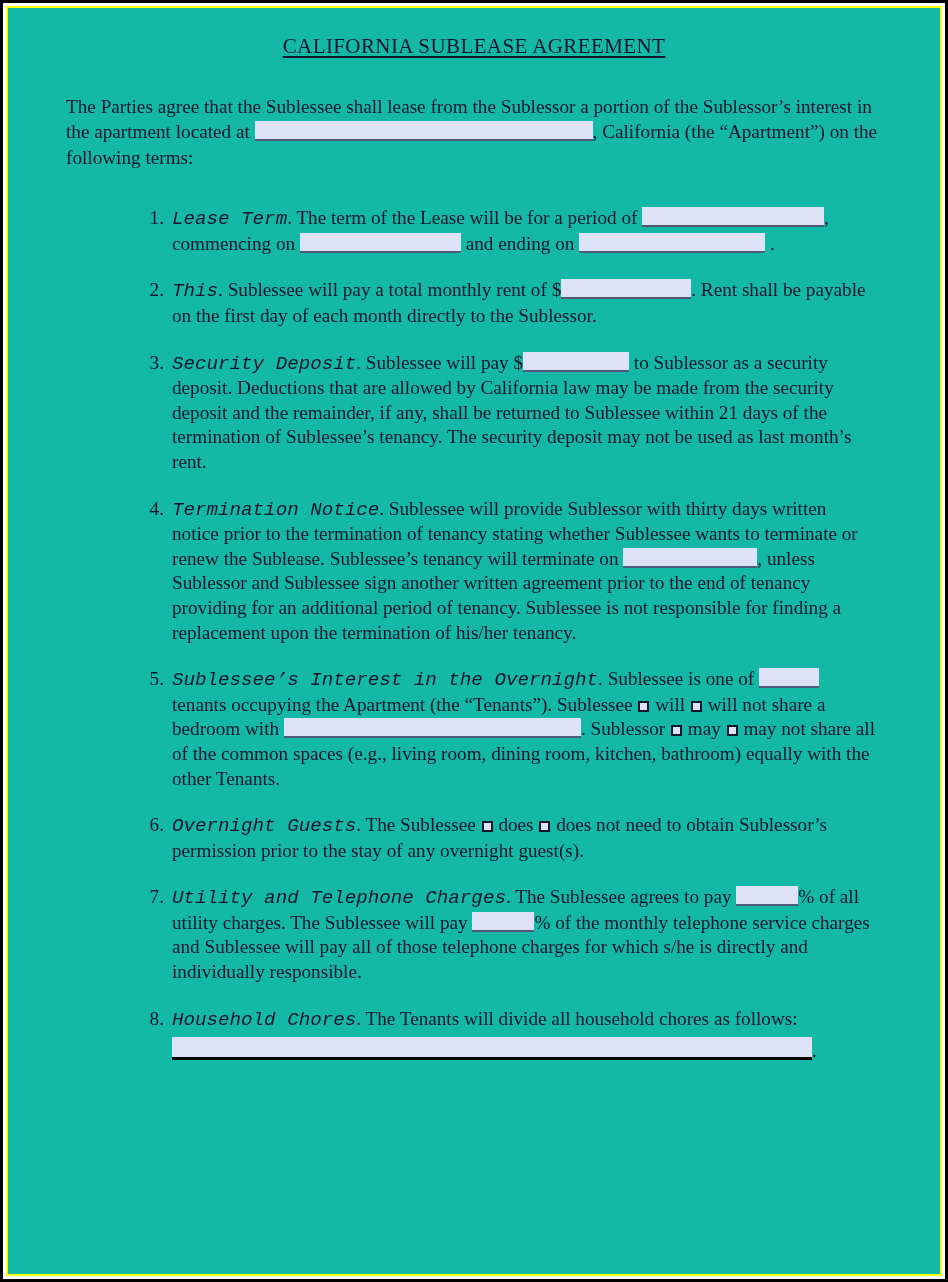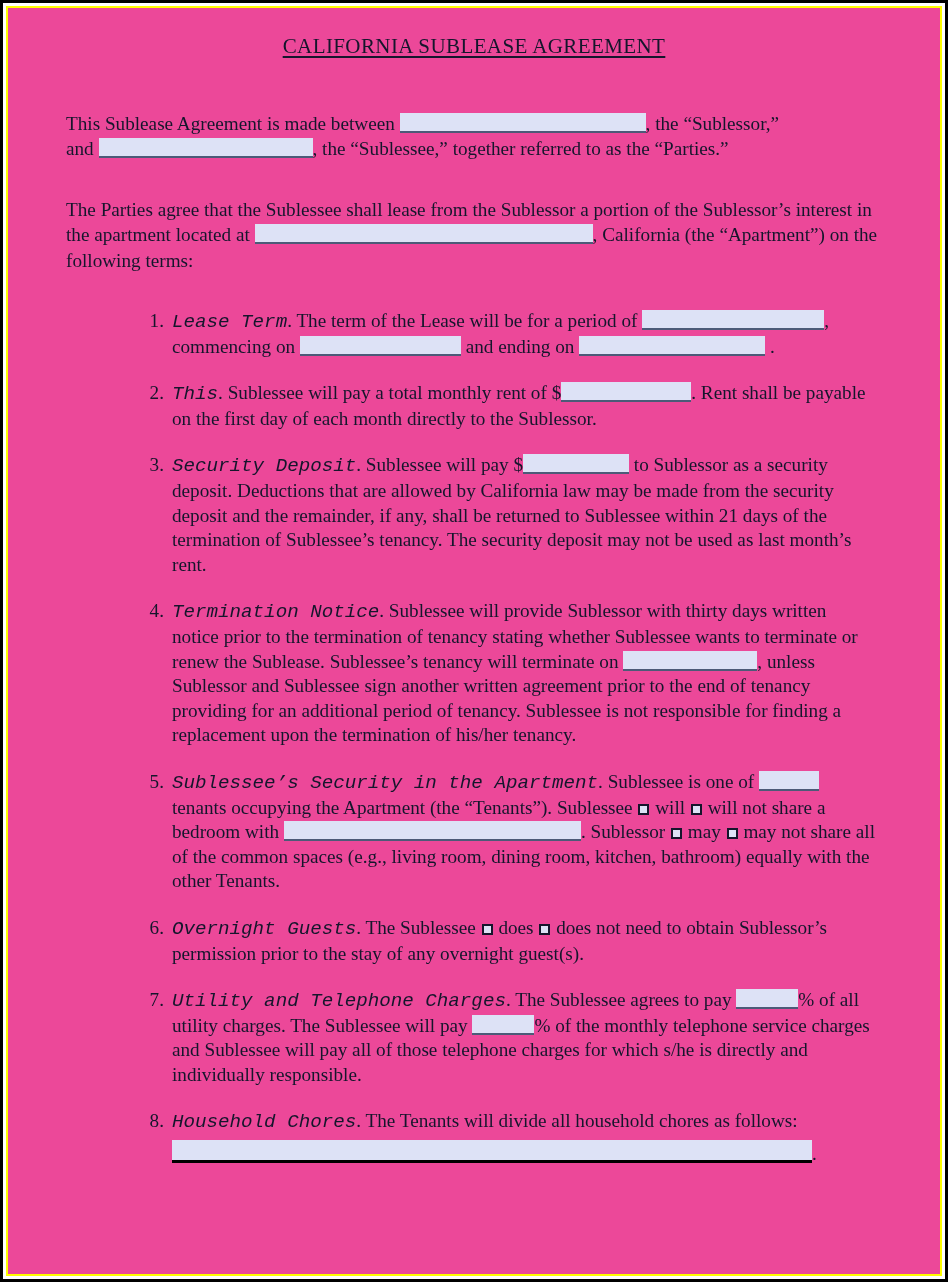--- a/index.html
+++ b/index.html
@@ -31,21 +31,21 @@
     border: 5px solid #ffff00;
     background: #ffffff;
   }
 
   .sheet {
     position: absolute;
     left: 8px; top: 8px;
     width: 932px;
     height: 1266px;
     box-sizing: border-box;
-    background: #ec4899;
+    background: #14b8a6;
     overflow: hidden;
   }
 
   .doc-body {
     position: relative;
     padding: 0;
     color: #1a1a2e;
   }
 
   
@@ -163,27 +163,20 @@
 
 <div class="page-frame">
   <div class="page-frame-inner"></div>
 </div>
 
 <div class="sheet">
   <div class="doc-body">
 
     <h1 class="doc-title">CALIFORNIA SUBLEASE AGREEMENT</h1>
 
-    <p class="para p-intro">
-      <span>This Sublease Agreement is made between</span>
-      <span class="field f-sublessor"></span><span>, the “Sublessor,”</span>
-      <br>
-      <span>and</span>
-      <span class="field f-sublessee"></span><span>, the “Sublessee,” together referred to as the “Parties.”</span>
-    </p>
 
     <p class="para p-second">
       <span>The Parties agree that the Sublessee shall lease from the Sublessor a portion of the Sublessor’s interest in the apartment located at</span>
       <span class="field f-address"></span><span>, California (the “Apartment”) on the following terms:</span>
     </p>
 
     <ol class="terms">
 
       <li class="gap-1">
         <span class="li-num">1.</span>
@@ -207,21 +200,21 @@
       </li>
 
       <li class="gap">
         <span class="li-num">4.</span>
         <span class="term-name">Termination Notice</span><span>.  Sublessee will provide Sublessor with thirty days written notice prior to the termination of tenancy stating whether Sublessee wants to terminate or renew the Sublease.  Sublessee’s tenancy will terminate on</span>
         <span class="field f-termdate"></span><span>, unless Sublessor and Sublessee sign another written agreement prior to the end of tenancy providing for an additional period of tenancy. Sublessee is not responsible for finding a replacement upon the termination of his/her tenancy.</span>
       </li>
 
       <li class="gap">
         <span class="li-num">5.</span>
-        <span class="term-name">Sublessee’s Security in the Apartment</span><span>.  Sublessee is one of</span>
+        <span class="term-name">Sublessee’s Interest in the Overnight</span><span>.  Sublessee is one of</span>
         <span class="field f-numtenants"></span>
         <span>tenants occupying the Apartment (the “Tenants”).  Sublessee</span>
         <span class="cbox"></span>
         <span>will</span>
         <span class="cbox"></span>
         <span>will not share a bedroom with</span>
         <span class="field f-bedroom"></span><span>.  Sublessor</span>
         <span class="cbox"></span>
         <span>may</span>
         <span class="cbox"></span>

